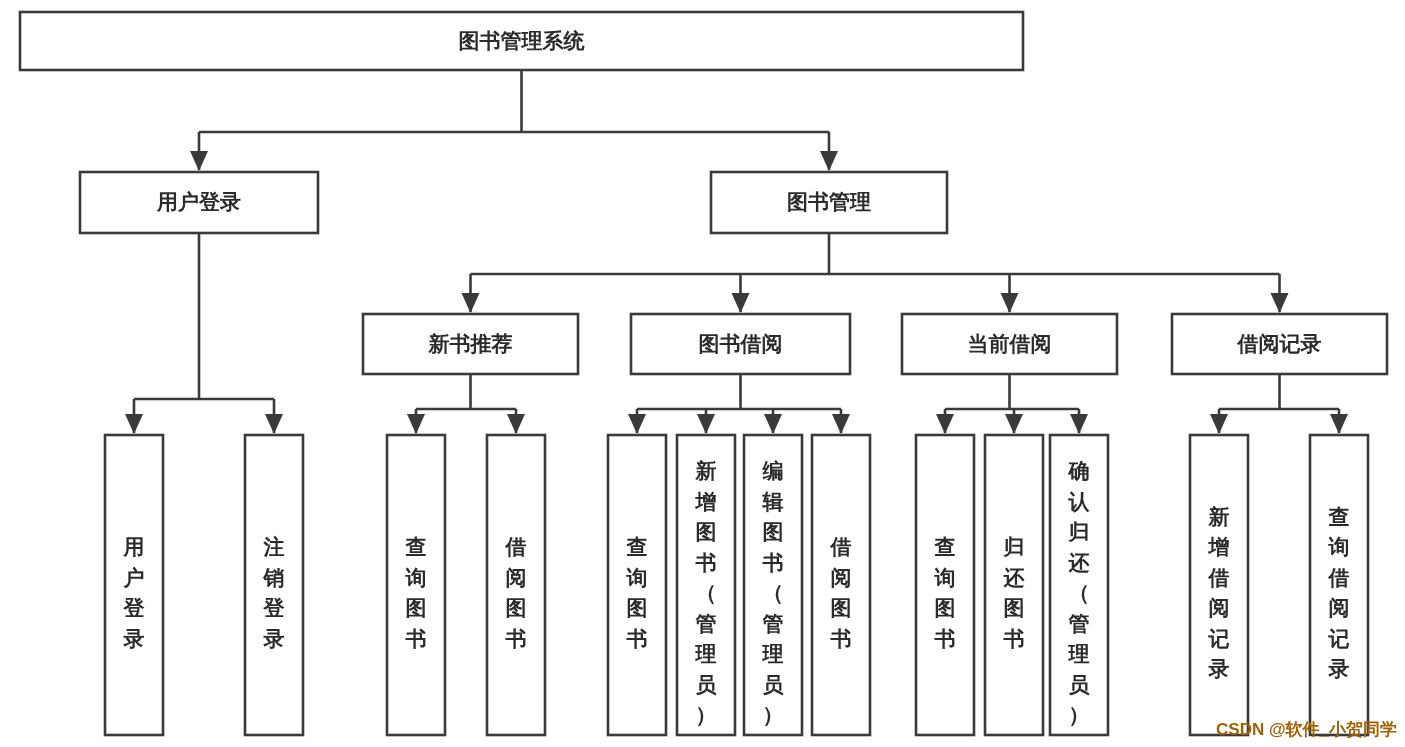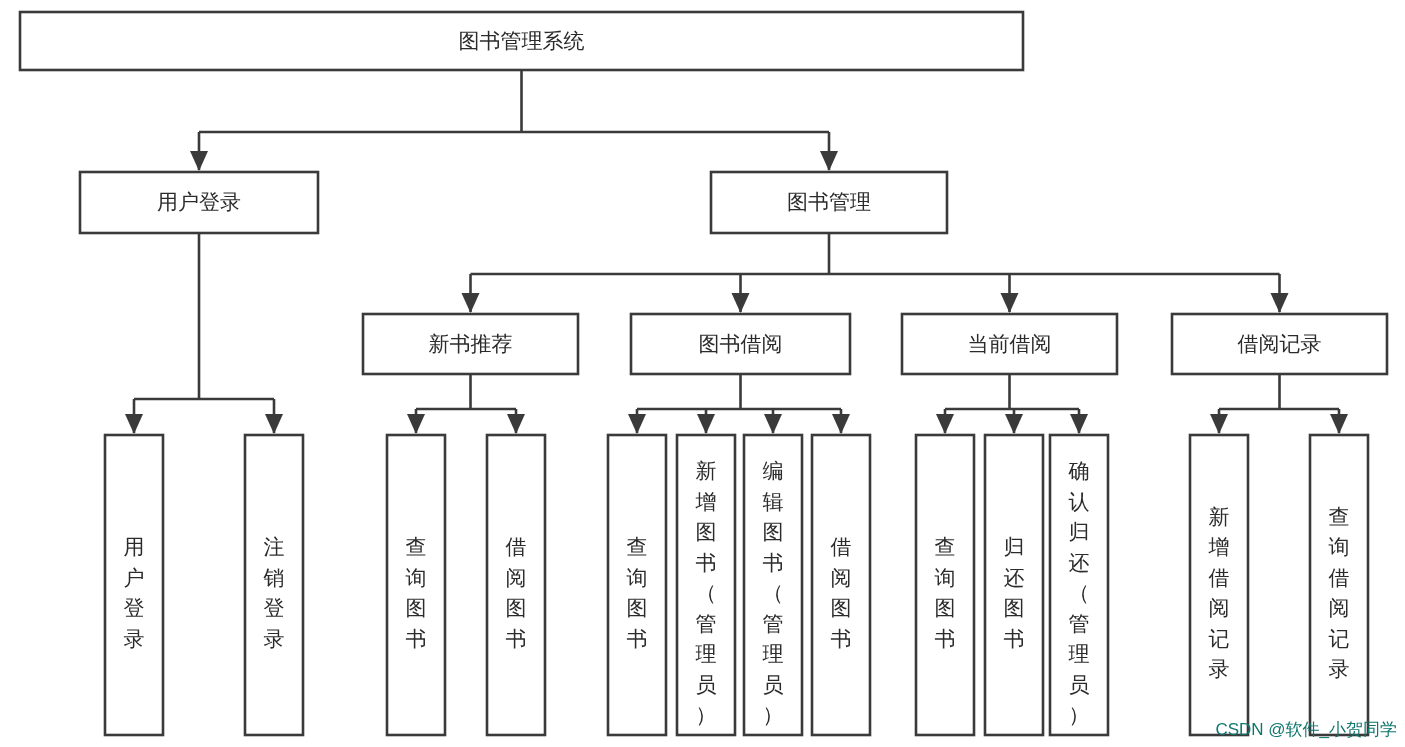--- a/index.html
+++ b/index.html
@@ -11,20 +11,21 @@
     width: 1405px;
     height: 747px;
     font-family: "Liberation Sans", "DejaVu Sans", sans-serif;
     overflow: hidden;
     position: relative;
   }
   #diagram-root {
     position: relative;
     width: 1405px;
     height: 747px;
+    font-weight: bold;
   }
   svg.diagram {
     display: block;
     width: 1405px;
     height: 747px;
   }
   .node-rect {
     fill: #ffffff;
     stroke: #3a3a3a;
     stroke-width: 2.6;
@@ -44,21 +45,21 @@
   .arrow-head {
     fill: #3a3a3a;
     stroke: none;
   }
   .watermark {
     position: absolute;
     right: 8px;
     bottom: 6px;
     font-family: "Liberation Sans", "DejaVu Sans", sans-serif;
     font-size: 17px;
-    color: #0f766e;
+    color: #a16207;
     white-space: nowrap;
     user-select: none;
   }
 </style>
 </head>
 <body>
 
 <div id="diagram-root">
   <svg class="diagram" viewBox="0 0 1405 747" xmlns="http://www.w3.org/2000/svg">
     <g id="connectors">

